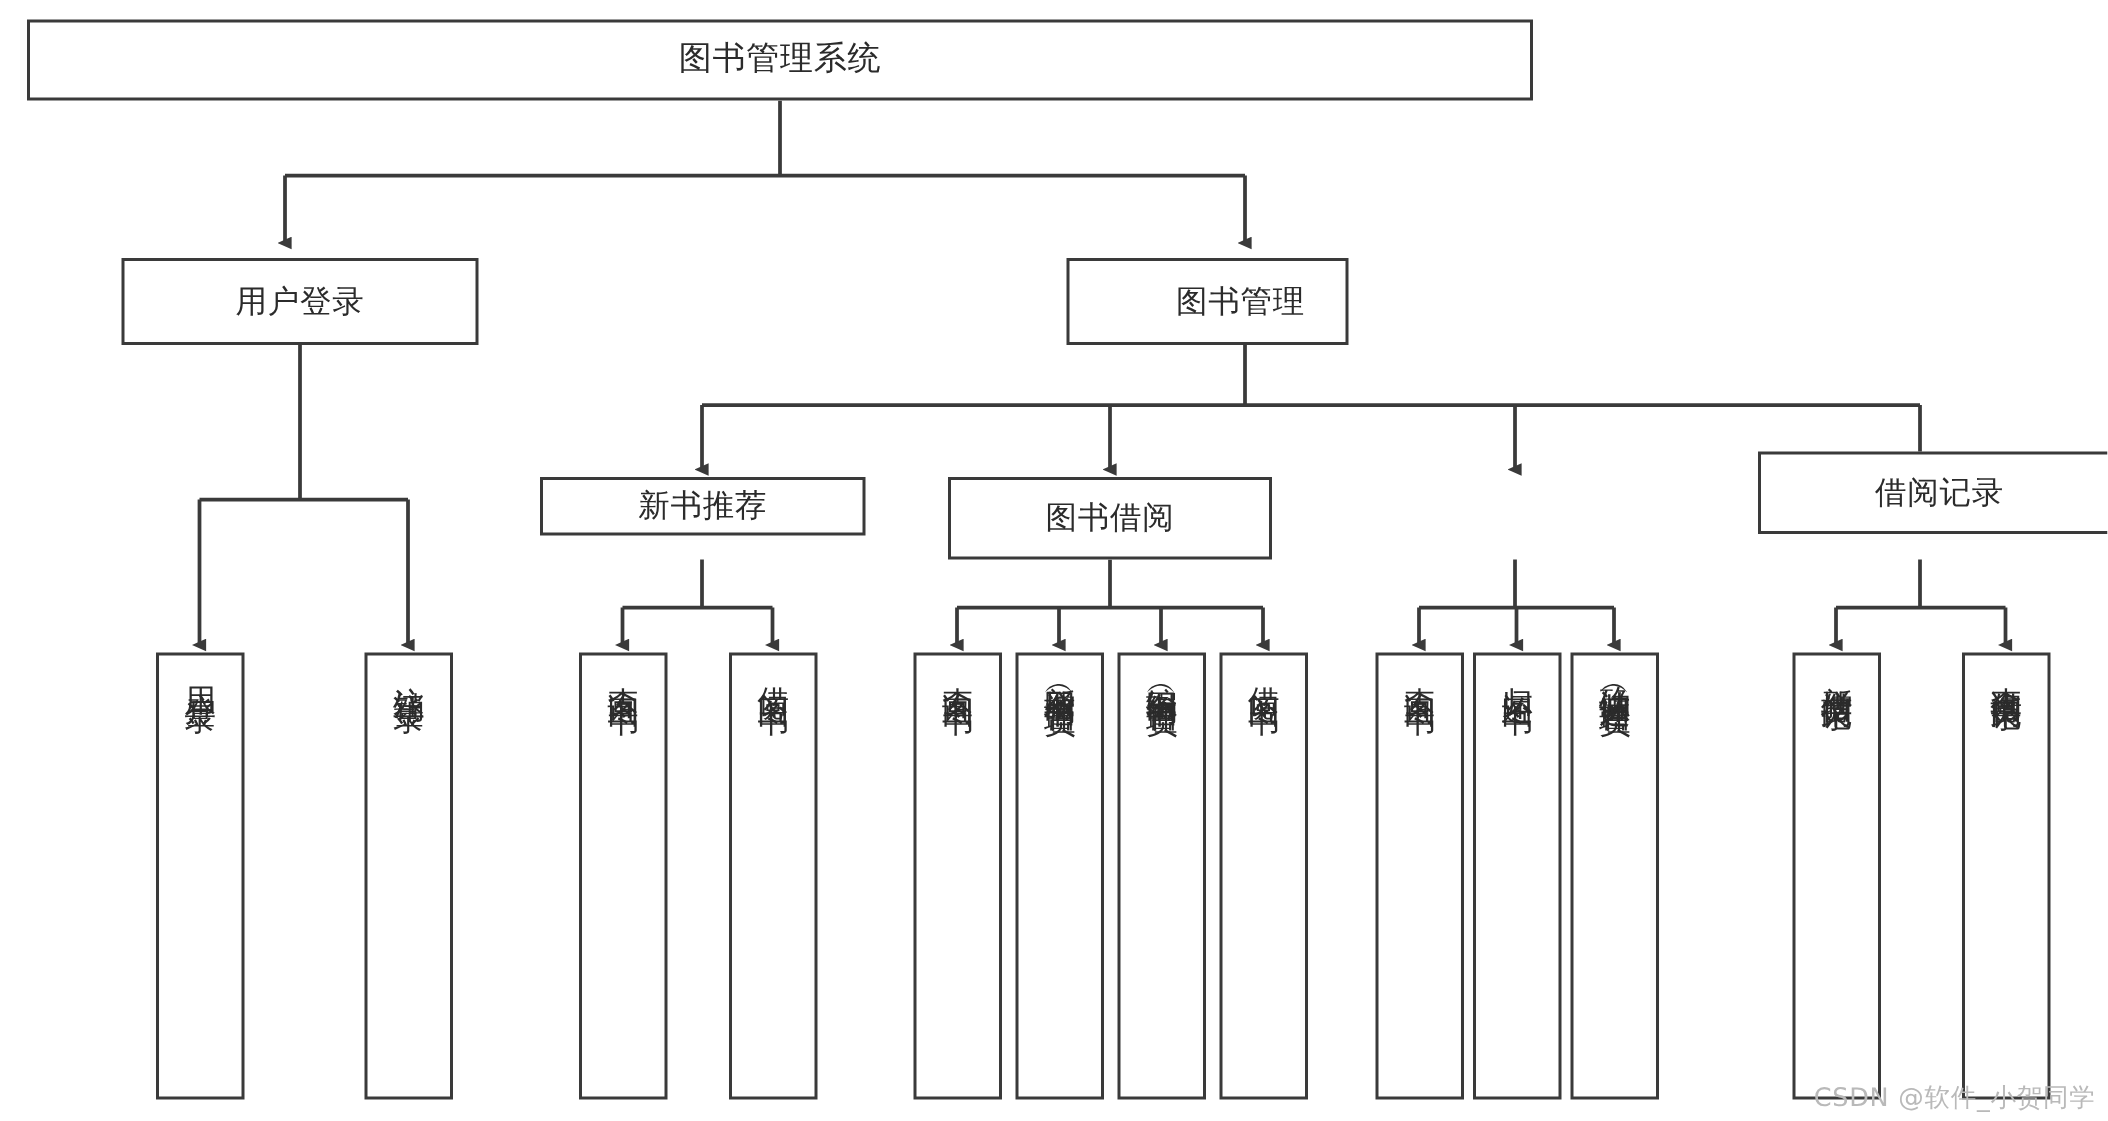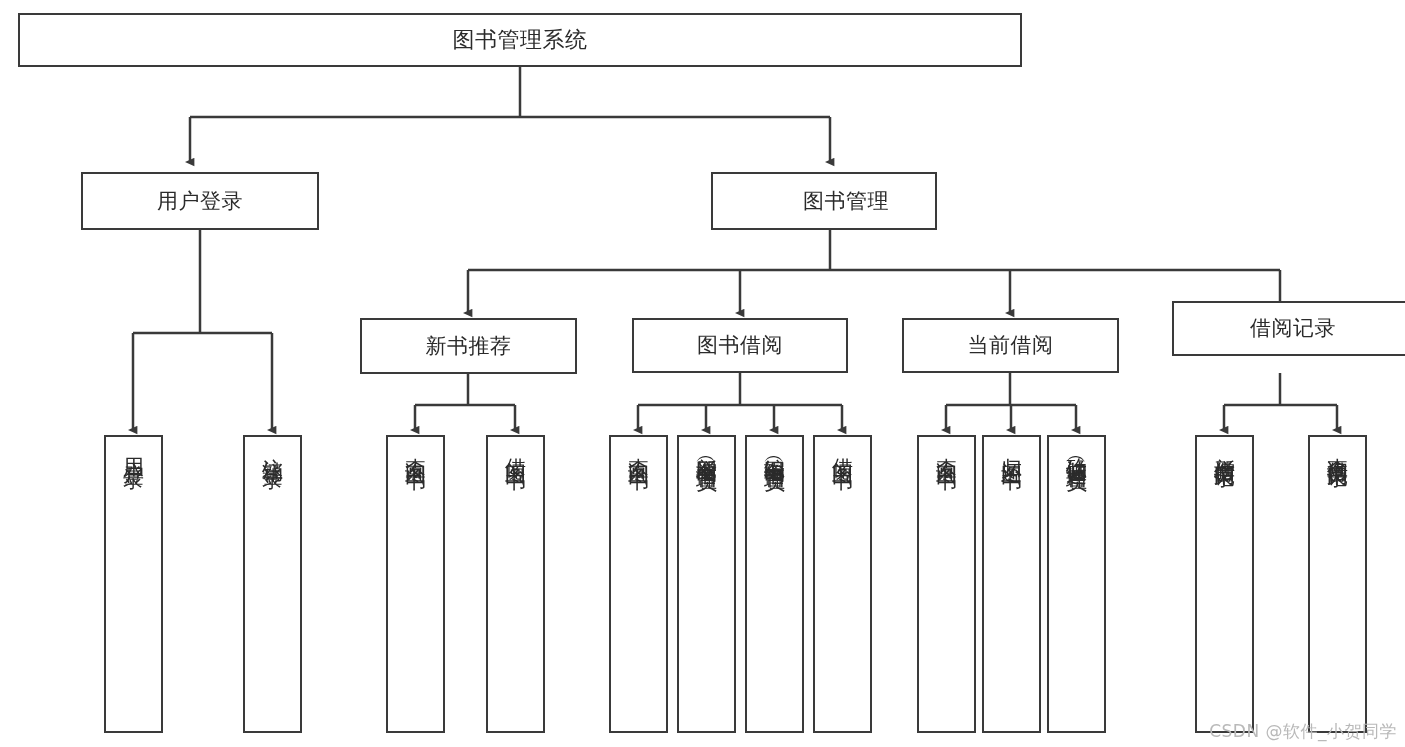--- a/index.html
+++ b/index.html
@@ -138,35 +138,32 @@
   </svg>
 
   <div class="node root horiz" style="left:18px; top:13px; width:1004px; height:54px;">
     <span class="node-label">图书管理系统</span>
   </div>
 
   <div class="node horiz" style="left:81px; top:172px; width:238px; height:58px;">
     <span class="node-label">用户登录</span>
   </div>
 
-  <div class="node horiz" style="left:711px; top:172px; width:226px; height:58px;padding-left:44px;">
+  <div class="node horiz" style="left:711px; top:172px; width:188px; height:58px;padding-left:44px;">
     <span class="node-label">图书管理</span>
   </div>
 
-  <div class="node horiz" style="left:360px; top:318px; width:217px; height:56px;align-items:center;">
+  <div class="node horiz" style="left:360px; top:318px; width:217px; height:39px;align-items:center;">
     <span class="node-label">新书推荐</span>
   </div>
 
   <div class="node horiz" style="left:632px; top:318px; width:216px; height:55px;">
     <span class="node-label">图书借阅</span>
   </div>
 
-  <div class="node horiz" style="left:902px; top:318px; width:217px; height:55px;">
-    <span class="node-label">当前借阅</span>
-  </div>
 
   <div class="node horiz" style="left:1172px; top:301px; width:242px; height:55px;">
     <span class="node-label">借阅记录</span>
   </div>
 
   <div class="node vert" style="left:104px; top:435px; width:59px; height:298px;">
     <span class="node-label">用户登录</span>
   </div>
 
   <div class="node vert" style="left:243px; top:435px; width:59px; height:298px;">

